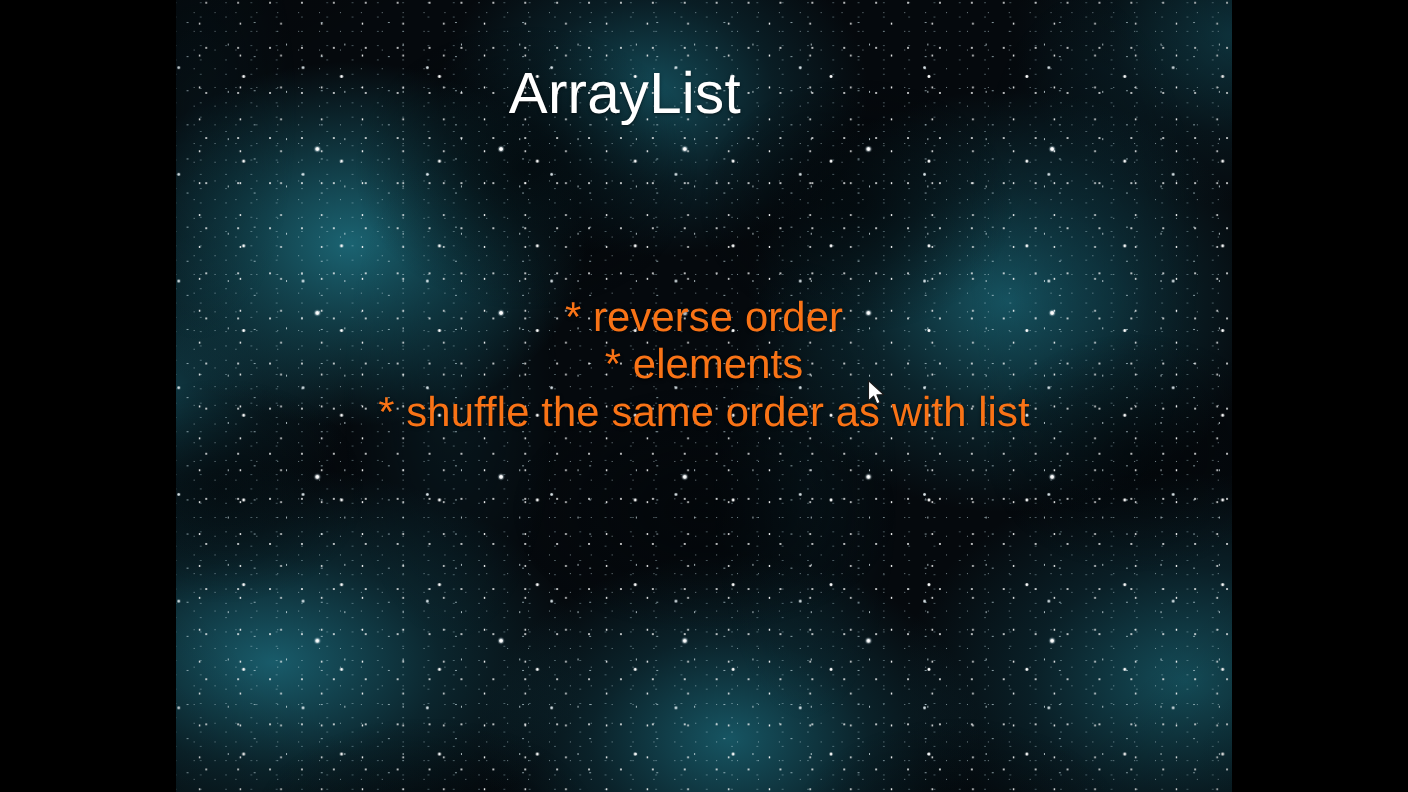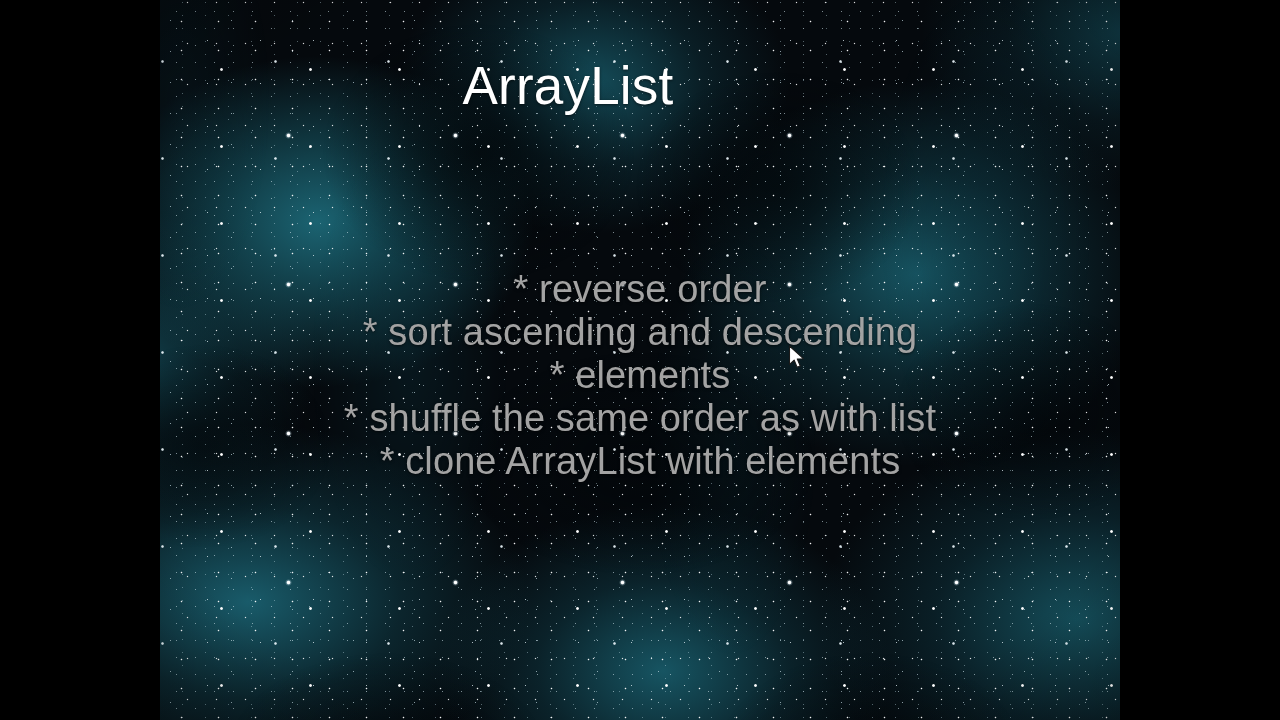--- a/index.html
+++ b/index.html
@@ -147,21 +147,21 @@
     position: absolute;
     top: 268px;
     left: 0;
     width: 960px;
     margin: 0;
     padding: 0;
     list-style: none;
     text-align: center;
   }
   .bullet-line {
-    color: #a3a3a3;
+    color: #f97316;
     font-size: 38px;
     font-weight: 400;
     line-height: 43px;
     letter-spacing: 0.1px;
     text-shadow: 0 1px 3px rgba(0,0,0,0.6);
     white-space: nowrap;
   }
 
   
   #mouse-cursor {
@@ -192,24 +192,22 @@
     <div class="stars" id="stars-big"></div>
 
     <div id="vignette"></div>
 
     <div id="text-layer">
 
       <div id="slide-title">ArrayList</div>
 
       <ul id="bullet-list">
         <li class="bullet-line">* reverse order</li>
-        <li class="bullet-line">* sort ascending and descending</li>
         <li class="bullet-line">* elements</li>
         <li class="bullet-line">* shuffle the same order as with list</li>
-        <li class="bullet-line">* clone ArrayList with elements</li>
       </ul>
 
     </div>
   </div>
 
   <div class="letterbox" id="bar-left"></div>
   <div class="letterbox" id="bar-right"></div>
 
   <svg id="mouse-cursor" viewBox="0 0 18 26">
     <path d="M1.5 1 L1.5 19.5 L6.2 15.1 L9.1 22.2 L12.2 20.9 L9.3 14.0 L15.4 13.7 Z" fill="#ffffff" stroke="#1a1a1a" stroke-width="1.1" stroke-linejoin="round"></path>

